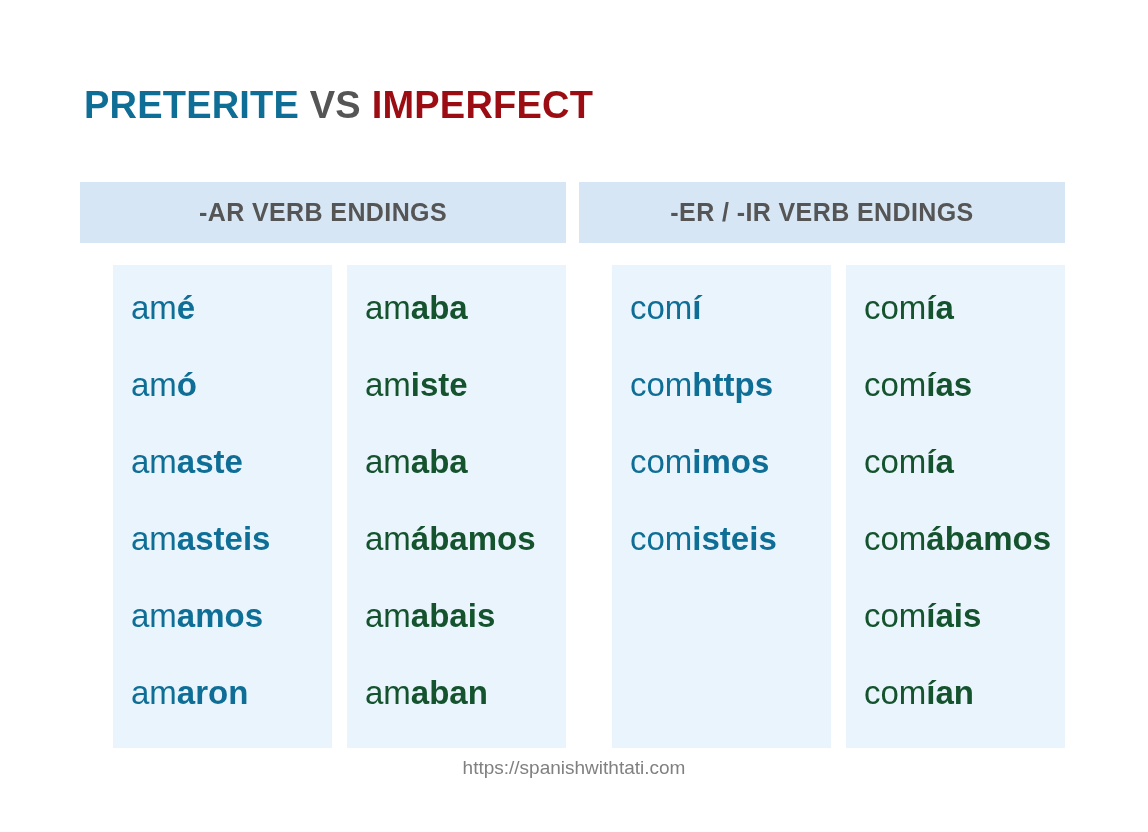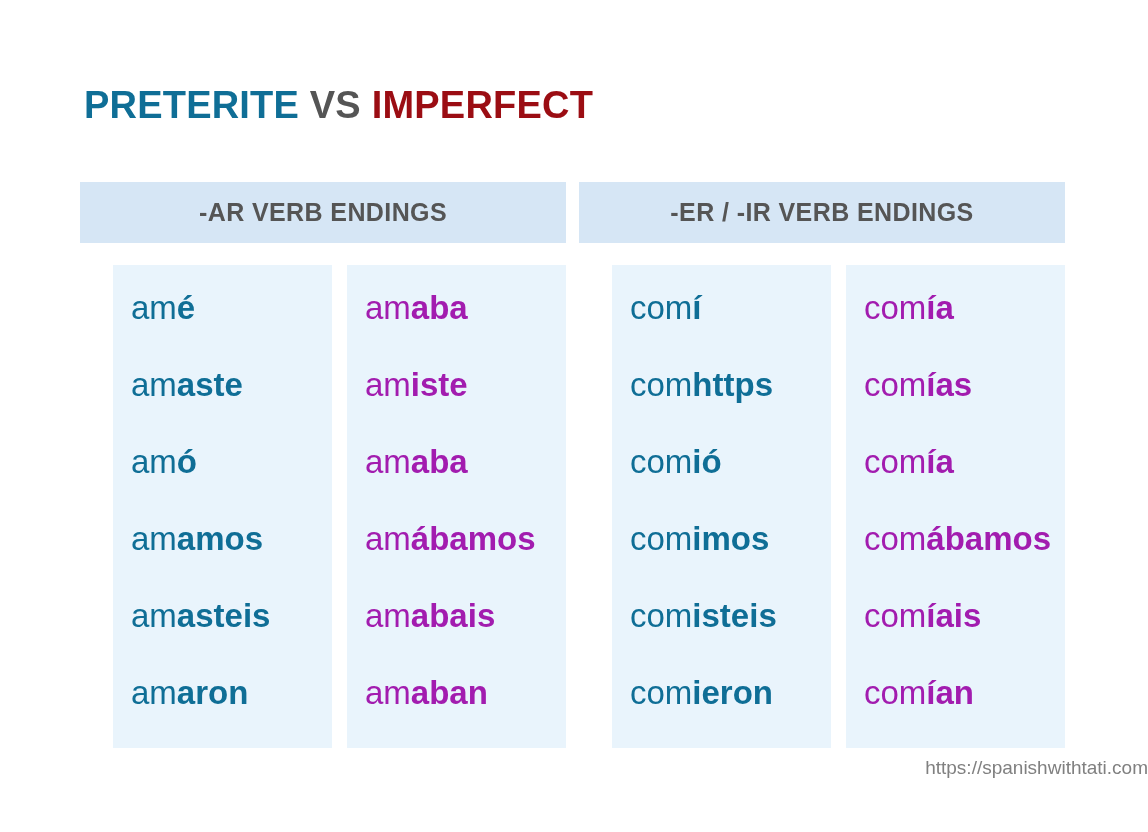--- a/index.html
+++ b/index.html
@@ -89,29 +89,29 @@
     font-size: 33px;
     line-height: 1;
     margin-bottom: 44px;
     white-space: nowrap;
   }
   .verb:last-child { margin-bottom: 0; }
   .verb .stem   { font-weight: normal; }
   .verb .ending { font-weight: bold; }
 
   .color-preterite { color: #0f6e96; }
-  .color-imperfect { color: #a21caf; }
+  .color-imperfect { color: #14532d; }
 
   
   .footer {
     position: absolute;
     left: 0;
     top: 757px;
     width: 1148px;
-    text-align: right;
+    text-align: center;
     color: #808080;
     font-size: 19px;
   }
 </style>
 </head>
 <body>
 
 <div id="infographic">
 
   <div class="title">
@@ -131,32 +131,32 @@
 
   <div class="panels-row">
 
     <div class="panel-group">
 
       <div class="panel">
         <div class="verb color-preterite">
           <span class="stem">am</span><span class="ending">é</span>
         </div>
         <div class="verb color-preterite">
+          <span class="stem">am</span><span class="ending">ó</span>
+        </div>
+        <div class="verb color-preterite">
           <span class="stem">am</span><span class="ending">aste</span>
         </div>
         <div class="verb color-preterite">
-          <span class="stem">am</span><span class="ending">ó</span>
+          <span class="stem">am</span><span class="ending">asteis</span>
         </div>
         <div class="verb color-preterite">
           <span class="stem">am</span><span class="ending">amos</span>
         </div>
         <div class="verb color-preterite">
-          <span class="stem">am</span><span class="ending">asteis</span>
-        </div>
-        <div class="verb color-preterite">
           <span class="stem">am</span><span class="ending">aron</span>
         </div>
       </div>
 
       <div class="panel">
         <div class="verb color-imperfect">
           <span class="stem">am</span><span class="ending">aba</span>
         </div>
         <div class="verb color-imperfect">
           <span class="stem">am</span><span class="ending">iste</span>
@@ -180,31 +180,25 @@
     <div class="panel-group">
 
       <div class="panel">
         <div class="verb color-preterite">
           <span class="stem">com</span><span class="ending">í</span>
         </div>
         <div class="verb color-preterite">
           <span class="stem">com</span><span class="ending">https</span>
         </div>
         <div class="verb color-preterite">
-          <span class="stem">com</span><span class="ending">ió</span>
-        </div>
-        <div class="verb color-preterite">
           <span class="stem">com</span><span class="ending">imos</span>
         </div>
         <div class="verb color-preterite">
           <span class="stem">com</span><span class="ending">isteis</span>
         </div>
-        <div class="verb color-preterite">
-          <span class="stem">com</span><span class="ending">ieron</span>
-        </div>
       </div>
 
       <div class="panel">
         <div class="verb color-imperfect">
           <span class="stem">com</span><span class="ending">ía</span>
         </div>
         <div class="verb color-imperfect">
           <span class="stem">com</span><span class="ending">ías</span>
         </div>
         <div class="verb color-imperfect">

